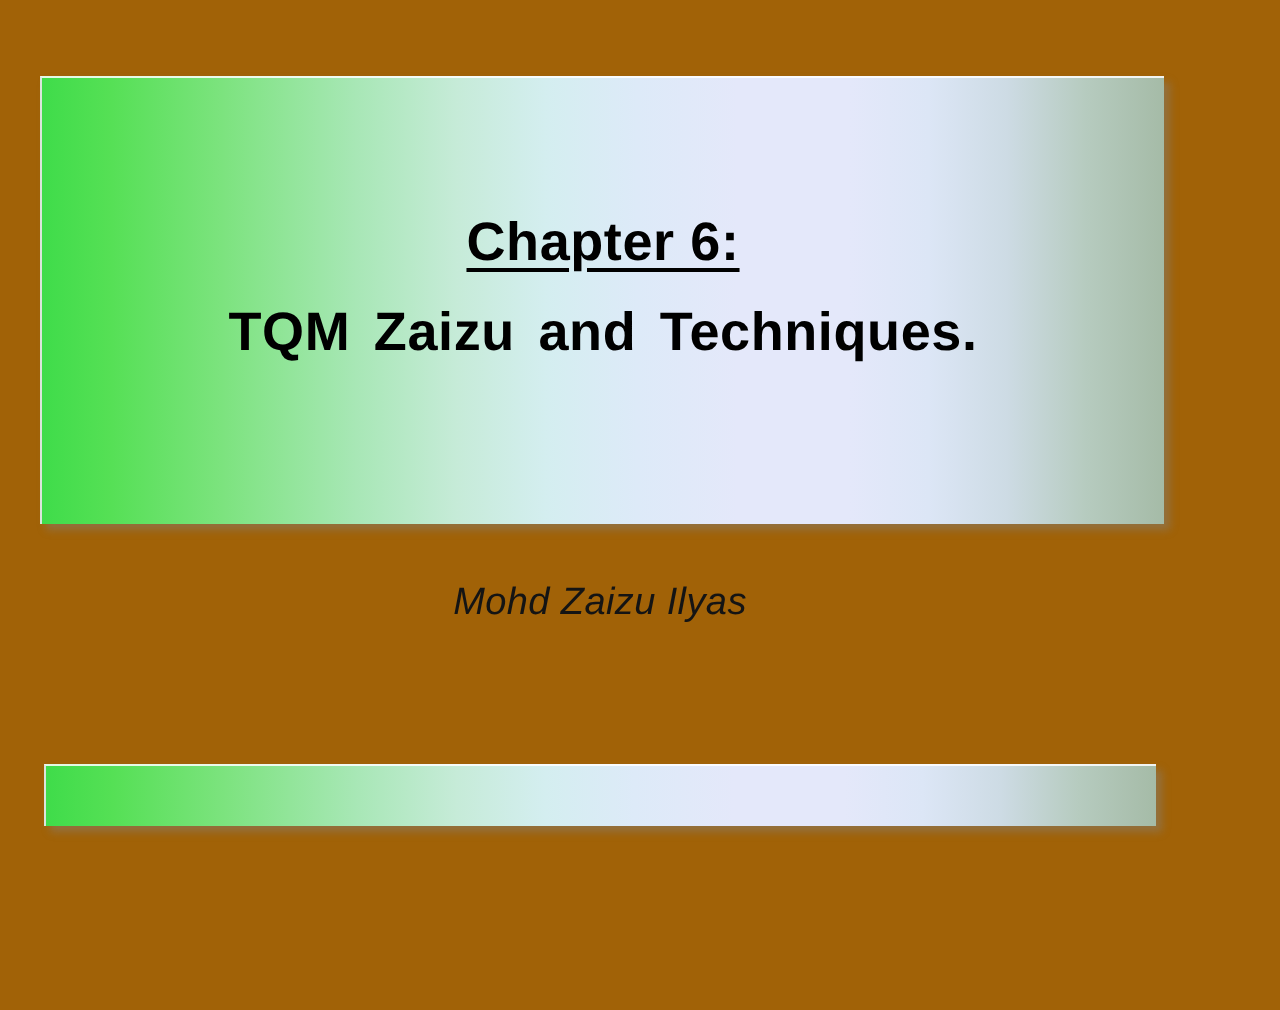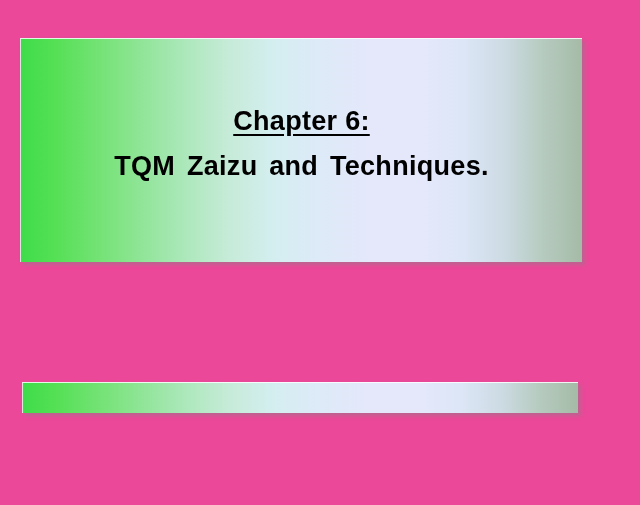--- a/index.html
+++ b/index.html
@@ -15,21 +15,21 @@
     font-family: "Liberation Sans", sans-serif;
     background: #ffffff;
   }
 
   
   .slide {
     position: absolute;
     left: 0; top: 0;
     width: 640px;
     height: 505px;
-    background: #ec4899;
+    background: #a16207;
   }
 
   
   .title-banner {
     position: absolute;
     left: 20px;
     top: 38px;
     width: 562px;
     height: 224px;
     background: linear-gradient(
@@ -135,16 +135,17 @@
 
 <div class="slide">
 
   <div class="title-banner">
     <div class="title-banner-inner">
       <span class="title-line-1">Chapter 6:</span>
       <span class="title-line-2">TQM Zaizu and Techniques.</span>
     </div>
   </div>
 
+  <div class="author">Mohd Zaizu Ilyas</div>
 
   <div class="bottom-bar"></div>
 
 </div>
 
 </body></html>

